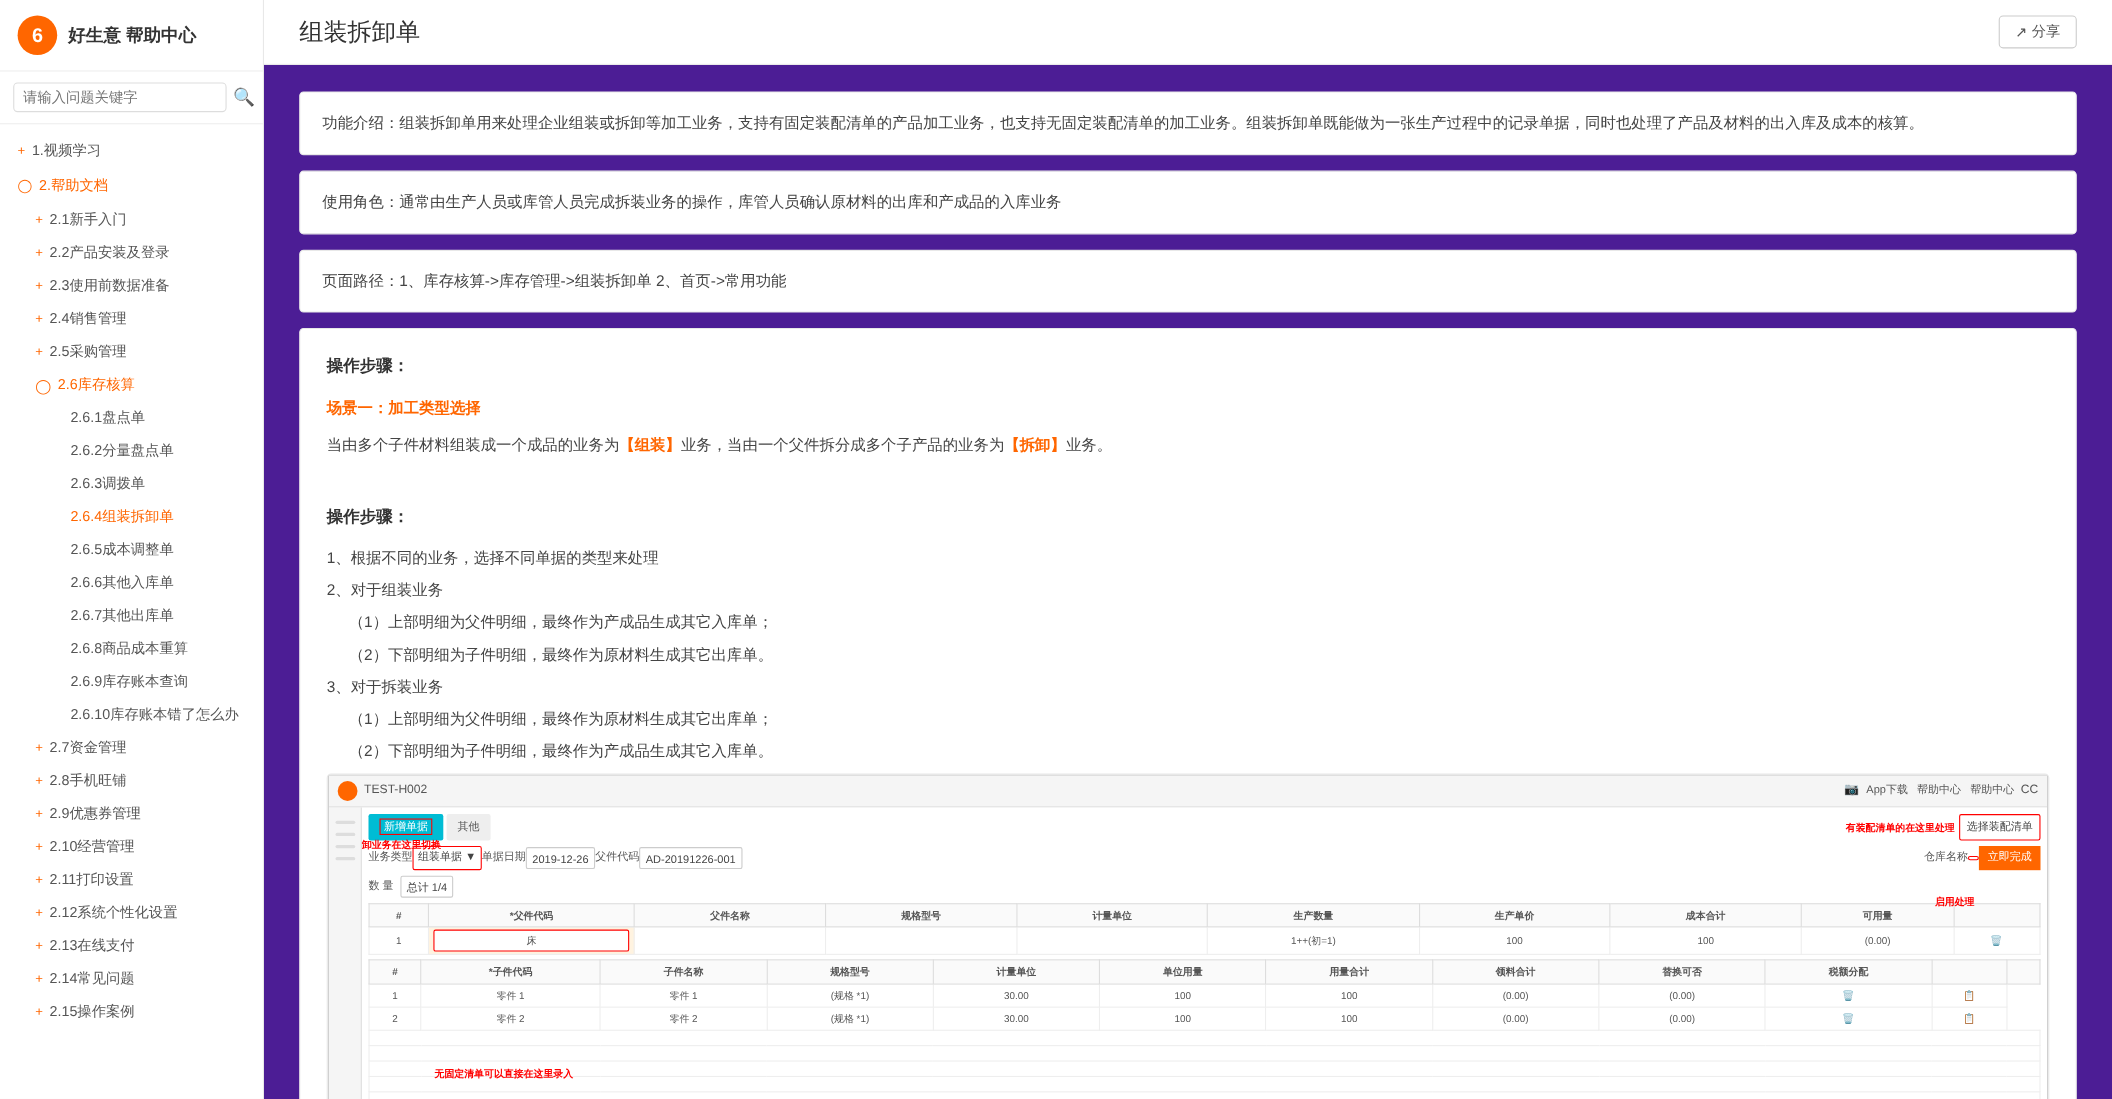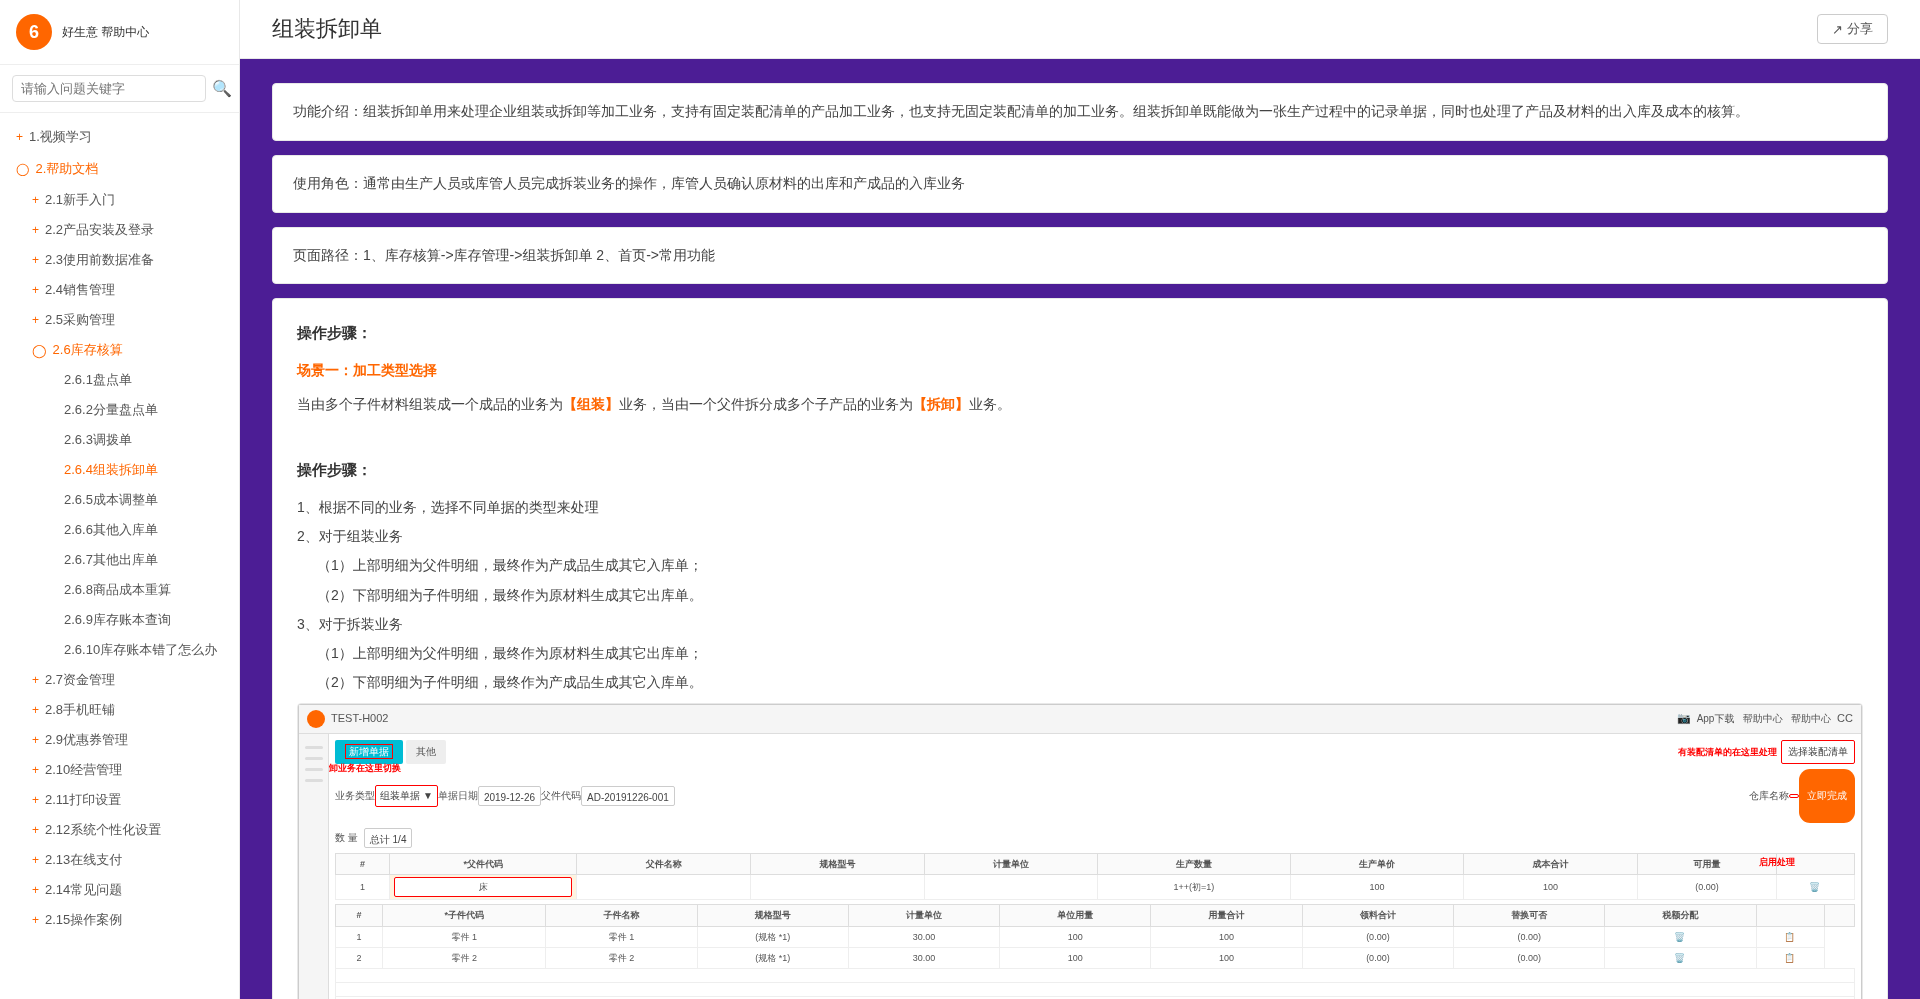--- a/index.html
+++ b/index.html
@@ -27,22 +27,22 @@
       background: #f60;
       border-radius: 50%;
       display: flex; align-items: center; justify-content: center;
       color: #fff;
       font-size: 18px;
       font-weight: bold;
       margin-right: 10px;
       flex-shrink: 0;
     }
     #logo-text {
-      font-size: 12px;
-      font-weight: normal;
+      font-size: 16px;
+      font-weight: bold;
       color: #333;
       text-align: center;
     }
     #search-area {
       padding: 10px 12px;
       border-bottom: 1px solid #eee;
       display: flex;
       align-items: center;
       gap: 6px;
     }
@@ -506,27 +506,27 @@
                   <span>组装单据</span>
                   <span>▼</span>
                 </div>
                 <span class="mock-label">单据日期</span>
                 <div class="mock-input">2019-12-26</div>
                 <span class="mock-label">父件代码</span>
                 <div class="mock-input">AD-20191226-001</div>
                 <div style="flex:1;"></div>
                 <span class="mock-label">仓库名称</span>
                 <div style="border:1.5px solid red;border-radius:2px;padding:1px 4px;font-size:10px;background:#fff;"></div>
-                <div style="background:#f60;color:#fff;padding:18px 8px;border-radius:11px;font-size:10px;">立即完成</div>
+                <div style="background:#f60;color:#fff;padding:2px 8px;border-radius:0;font-size:10px;">立即完成</div>
               </div>
 
               <div style="display:flex;align-items:center;gap:6px;margin-bottom:5px;position:relative;">
                 <span class="mock-label">数 量</span>
                 <div class="mock-input">总计 1/4</div>
-                <div style="position:absolute;right:60px;top:20px;margin-left:28px;">
+                <div style="position:absolute;right:60px;top:10px;margin-left:28px;">
                   <span style="color:red;font-size:9px;font-weight:bold;">启用处理</span>
                 </div>
               </div>
 
               <div style="margin-bottom:4px;">
                 <table class="mock-table">
                   <thead>
                     <tr>
                       <th>#</th>
                       <th>*父件代码</th>

